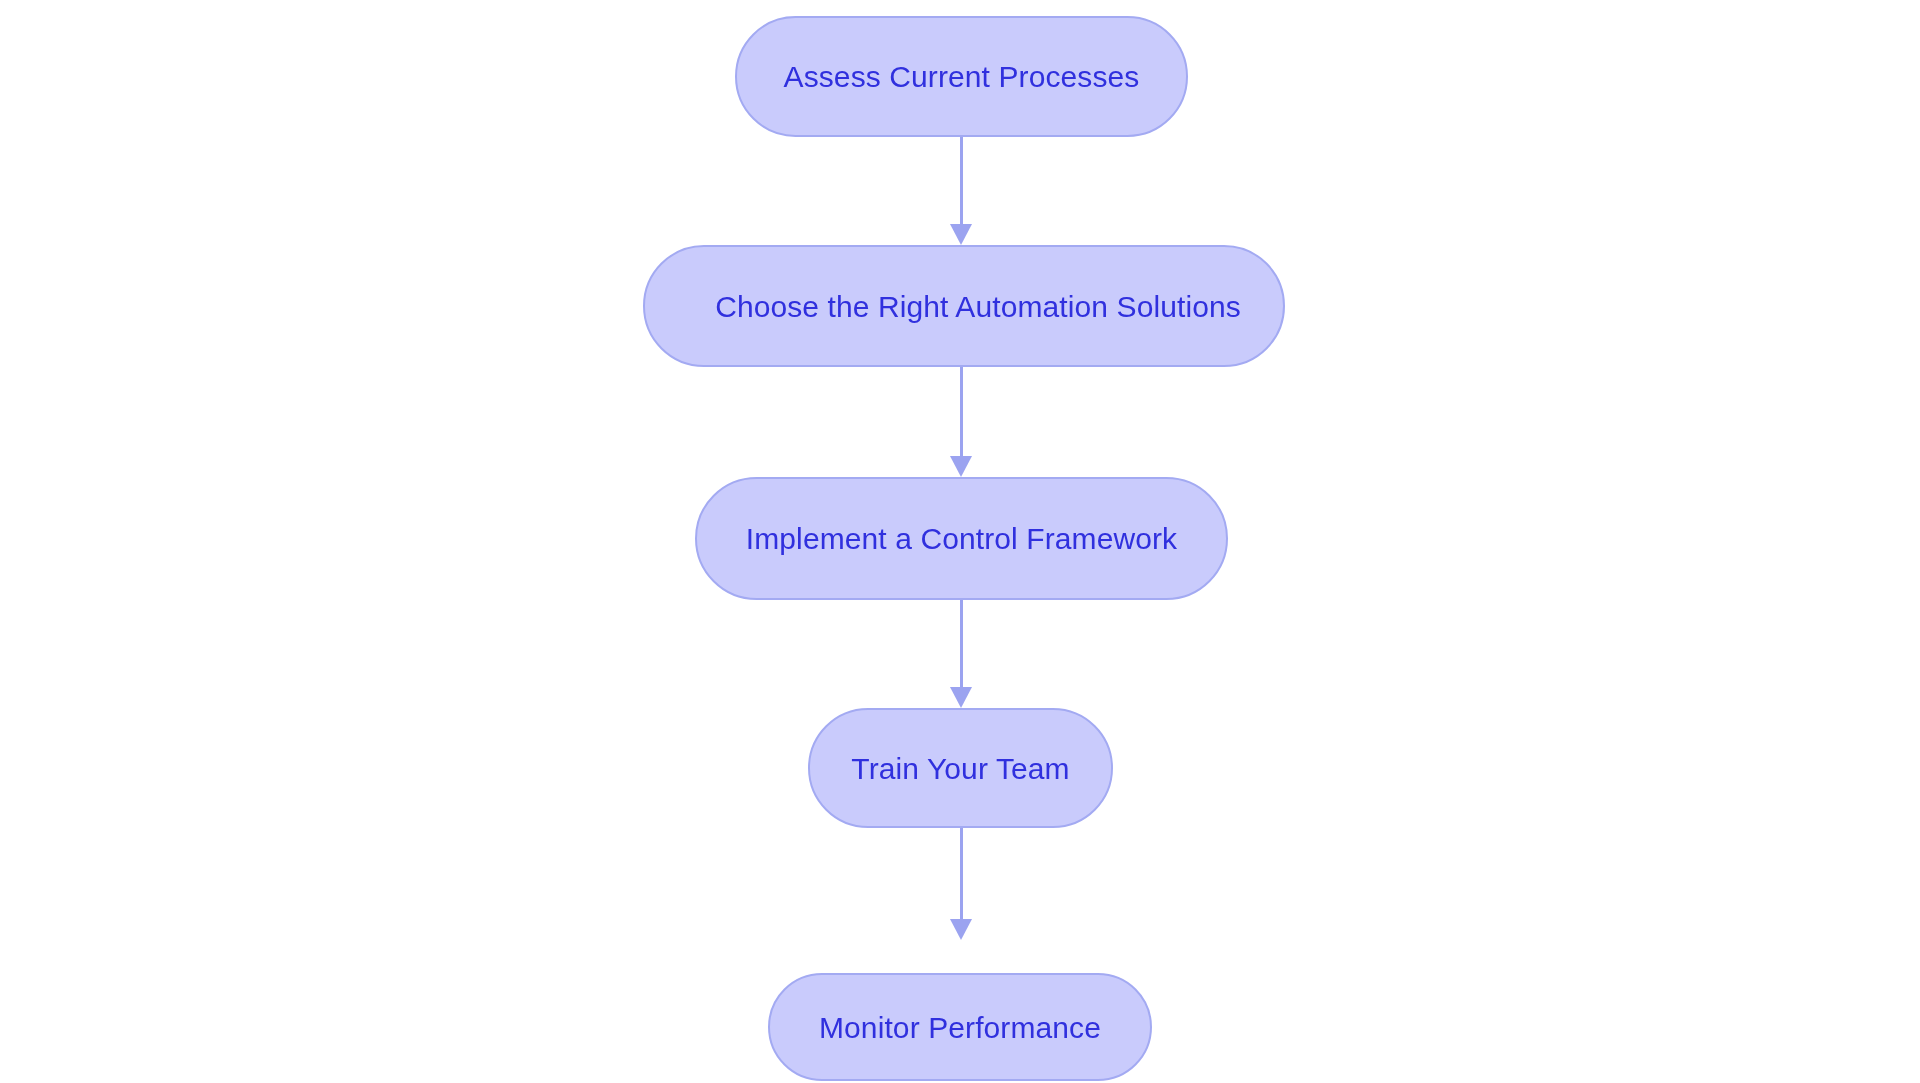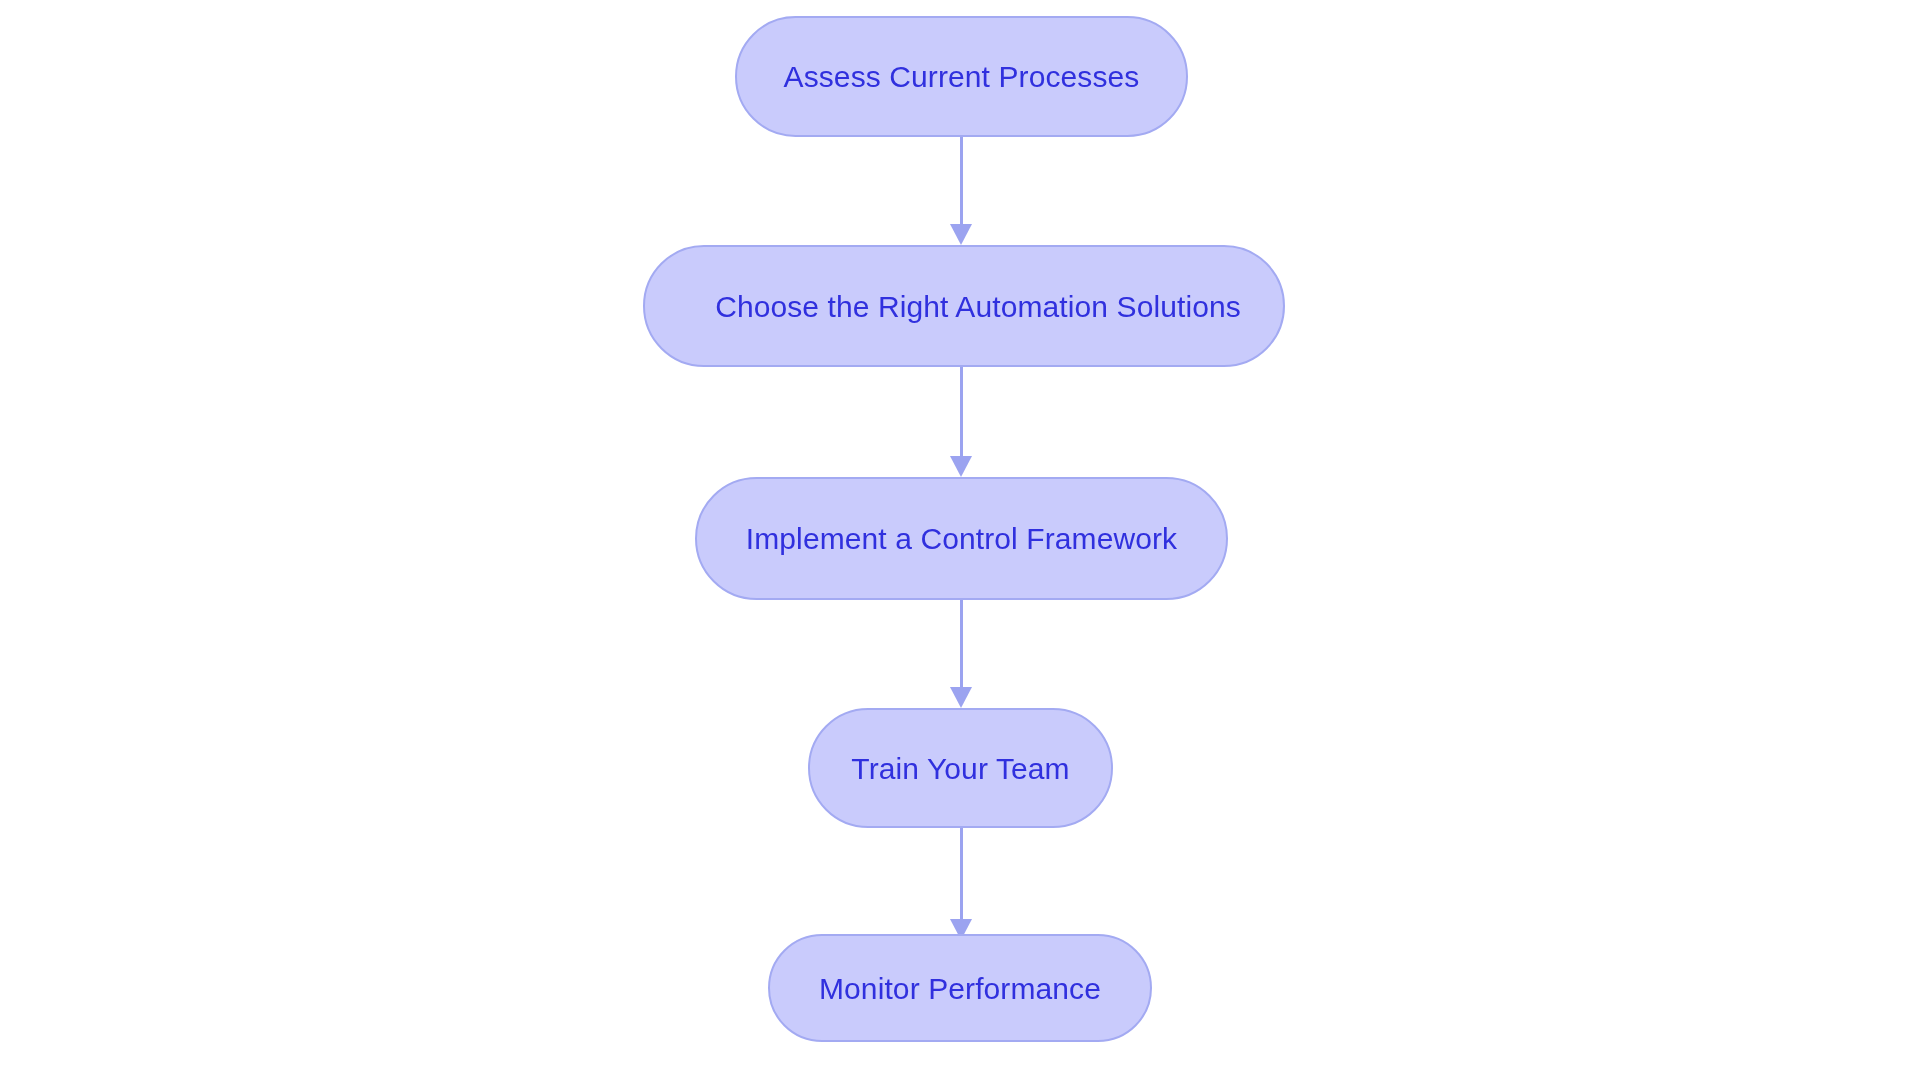--- a/index.html
+++ b/index.html
@@ -94,16 +94,16 @@
     </div>
     <div class="flow-node" style="left: 643px; top: 245px; width: 642px; height: 122px; border-radius: 61px;">
       <span class="flow-node-label" style="font-size: 30px; margin-left: 28px;">Choose the Right Automation Solutions</span>
     </div>
     <div class="flow-node" style="left: 808px; top: 708px; width: 305px; height: 120px; border-radius: 60px;">
       <span class="flow-node-label" style="font-size: 30px;">Train Your Team</span>
     </div>
     <div class="flow-node" style="left: 695px; top: 477px; width: 533px; height: 123px; border-radius: 61.5px;">
       <span class="flow-node-label" style="font-size: 30px;">Implement a Control Framework</span>
     </div>
-    <div class="flow-node" style="left: 768px; top: 934px; width: 384px; height: 108px; border-radius: 62px;">
+    <div class="flow-node" style="left: 768px; top: 973px; width: 384px; height: 108px; border-radius: 62px;">
       <span class="flow-node-label" style="font-size: 30px;">Monitor Performance</span>
     </div>
   </div>
 
 </body></html>

